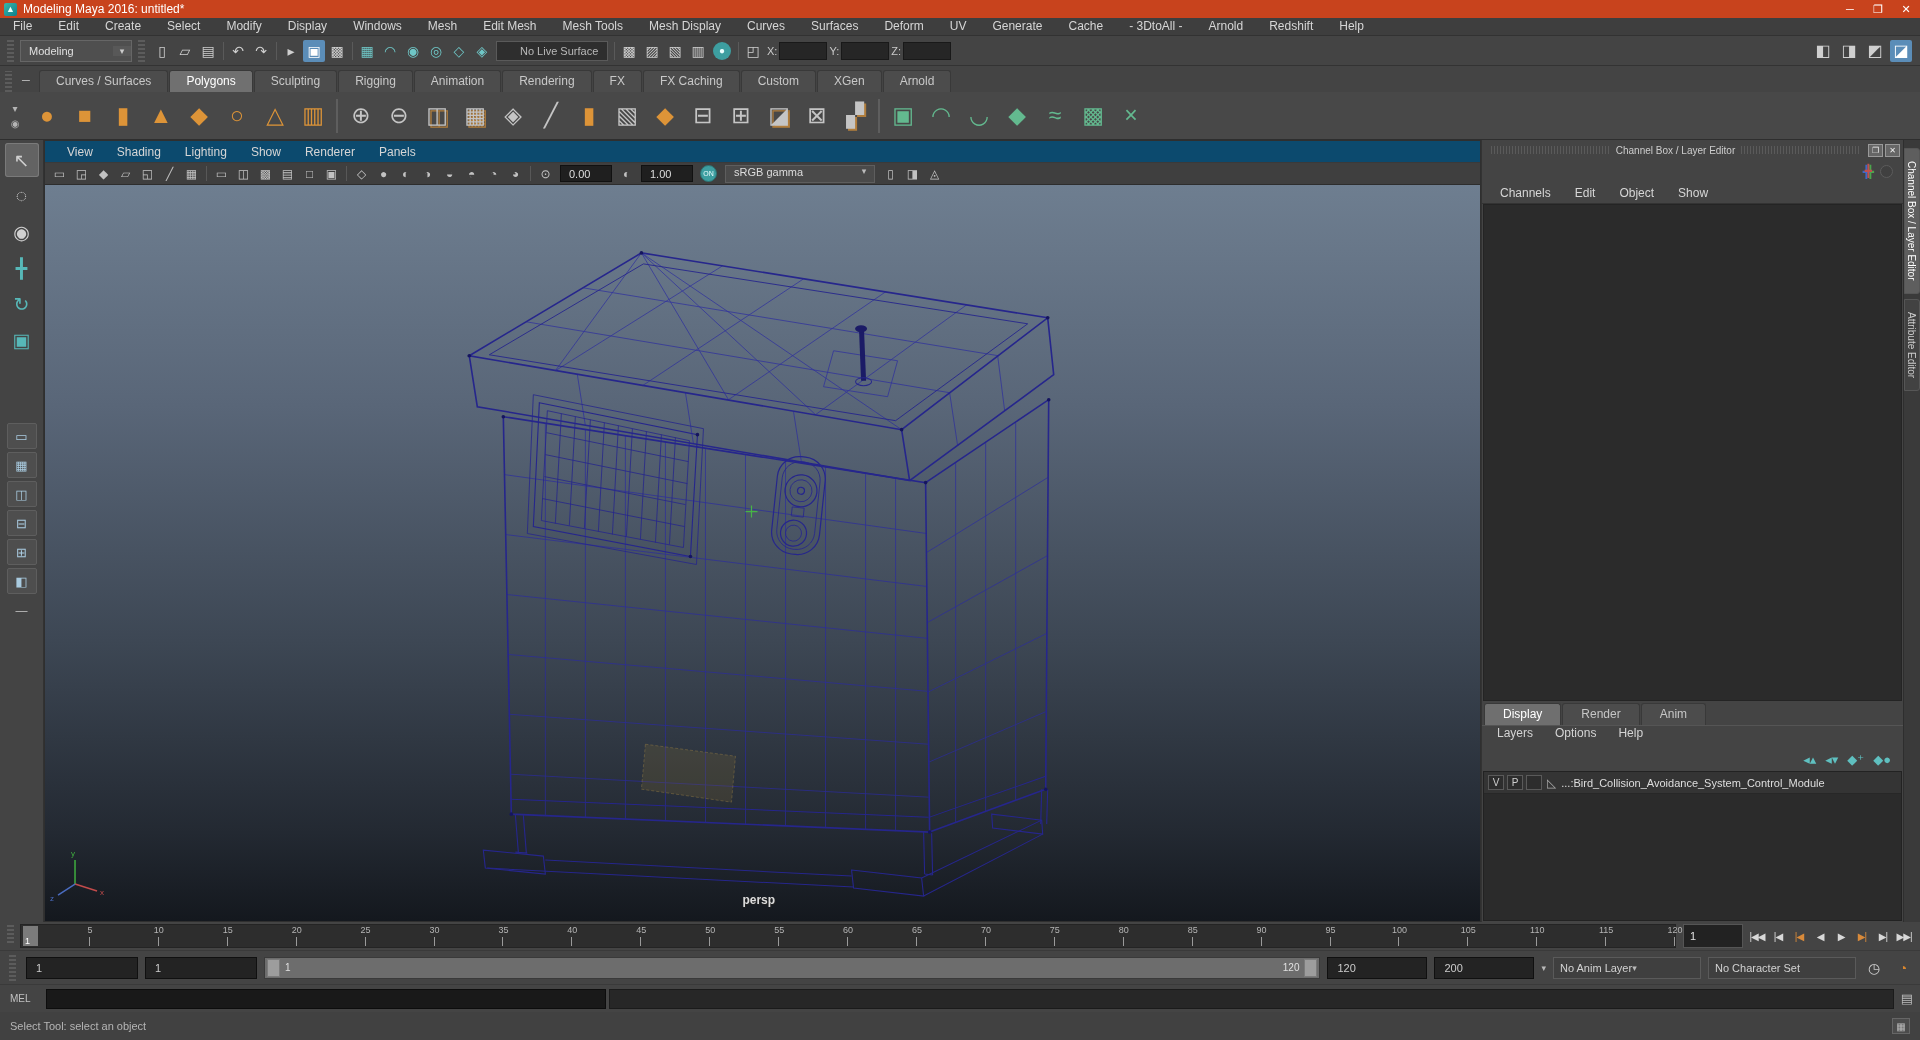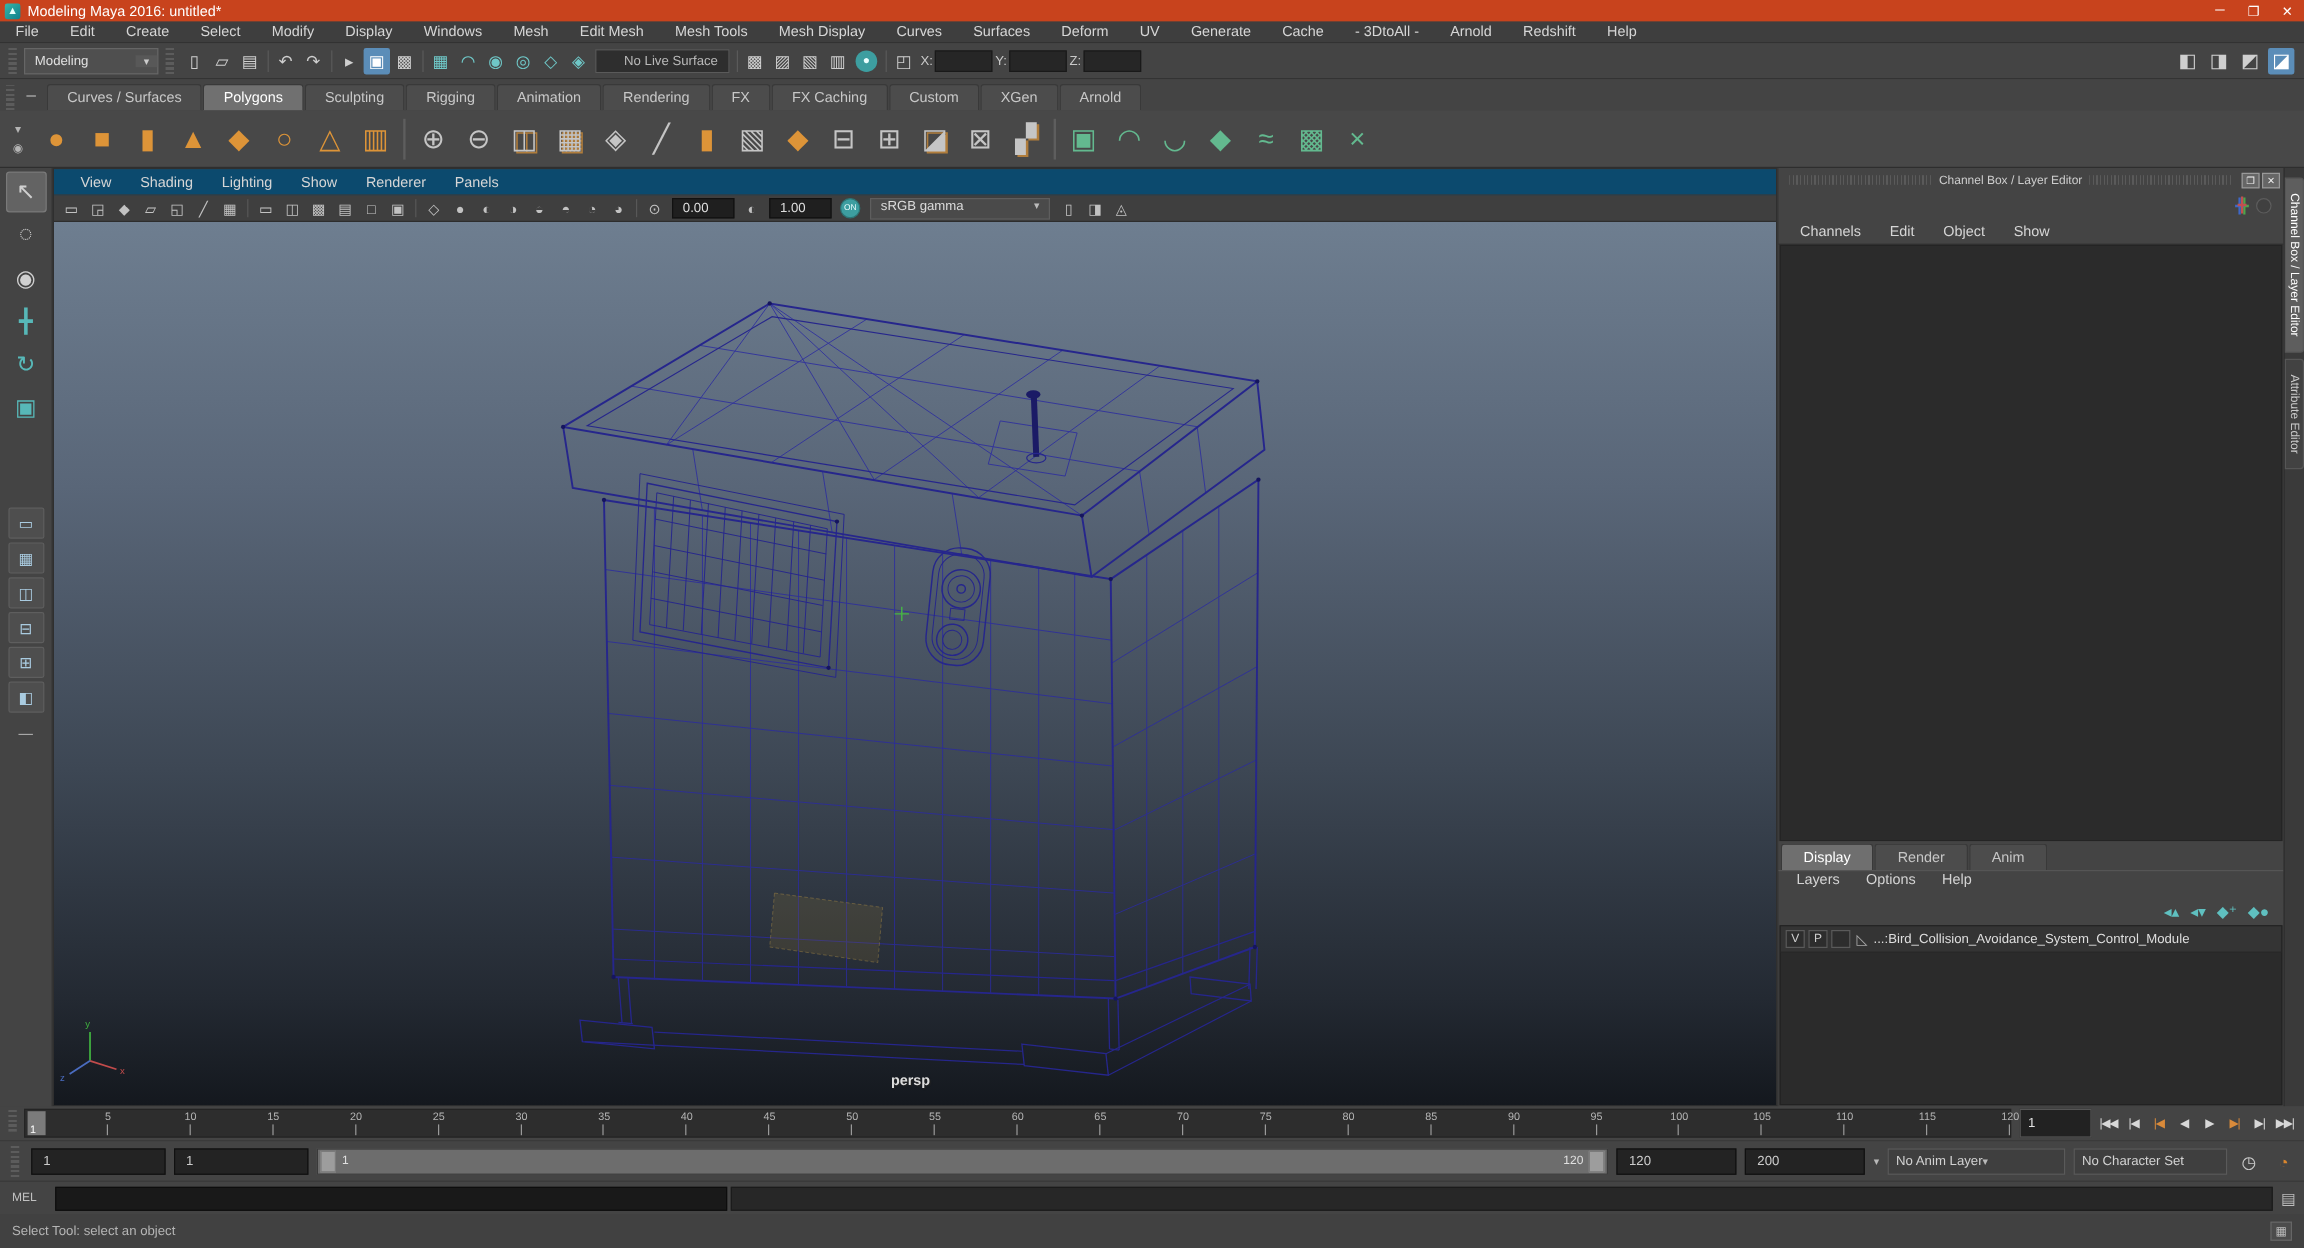--- a/index.html
+++ b/index.html
@@ -686,21 +686,21 @@
       <div class="range-label">120</div>
       <div class="range-handle right"></div>
     </div>
     <div class="num-field" style="width:100px">120</div>
     <div class="num-field" style="width:100px">200</div>
     <div class="dd-arrow">▾</div>
     <div class="dropdown" style="width:148px">
       <span>No Anim Layer</span>
         <span class="dd-arrow">▾</span>
     </div>
-    <div class="dropdown" style="width:128px">
+    <div class="dropdown" style="width:148px">
       <span>No Character Set</span>
     </div>
     <div class="rr-icon">◷</div>
     <div class="rr-icon" data-tint="orange">◔</div>
   </div>
 
   <div class="command-line">
     <div class="mel-label">MEL</div>
     <div class="mel-input"></div>
     <div class="mel-result"></div>

